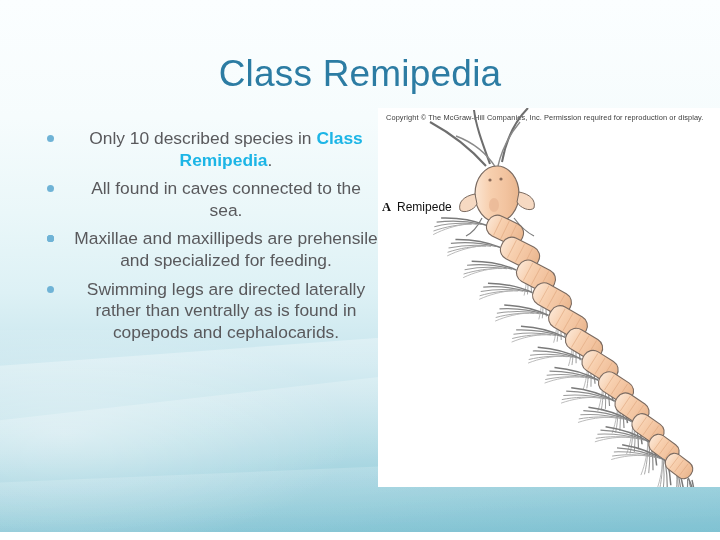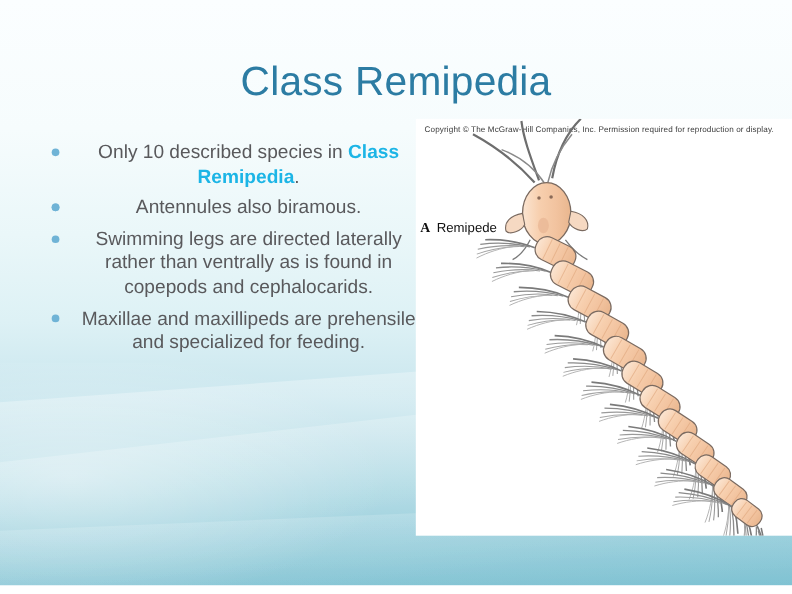--- a/index.html
+++ b/index.html
@@ -165,38 +165,41 @@
 
   <div id="title">Class Remipedia</div>
 
   <div id="bullets">
 
     <div class="bullet-row">
       <span class="bullet-dot"></span>
       <span>Only 10 described species in </span><span class="em-class">Class Remipedia</span><span>.</span>
     </div>
 
-
-    <div class="bullet-row">
-      <span class="bullet-dot"></span>
-    </div>
-
-    <div class="bullet-row">
-      <span class="bullet-dot"></span>
-      <span>Antennules also biramous.</span>
+    <div class="bullet-row">
+      <span class="bullet-dot"></span>
+      <span>All found in caves connected to the sea.</span>
+    </div>
+
+    <div class="bullet-row">
+      <span class="bullet-dot"></span>
+    </div>
+
+    <div class="bullet-row">
+      <span class="bullet-dot"></span>
+    </div>
+
+    <div class="bullet-row">
+      <span class="bullet-dot"></span>
+      <span>Maxillae and maxillipeds are prehensile and specialized for feeding.</span>
     </div>
 
     <div class="bullet-row">
       <span class="bullet-dot"></span>
       <span>Swimming legs are directed laterally rather than ventrally as is found in copepods and cephalocarids.</span>
-    </div>
-
-    <div class="bullet-row">
-      <span class="bullet-dot"></span>
-      <span>Maxillae and maxillipeds are prehensile and specialized for feeding.</span>
     </div>
 
   </div>
 
   <div id="image-panel">
 
     <div id="copyright">Copyright © The McGraw-Hill Companies, Inc. Permission required for reproduction or display.</div>
 
     <div id="fig-label">
       <span class="letter">A</span><span class="name">Remipede</span>

